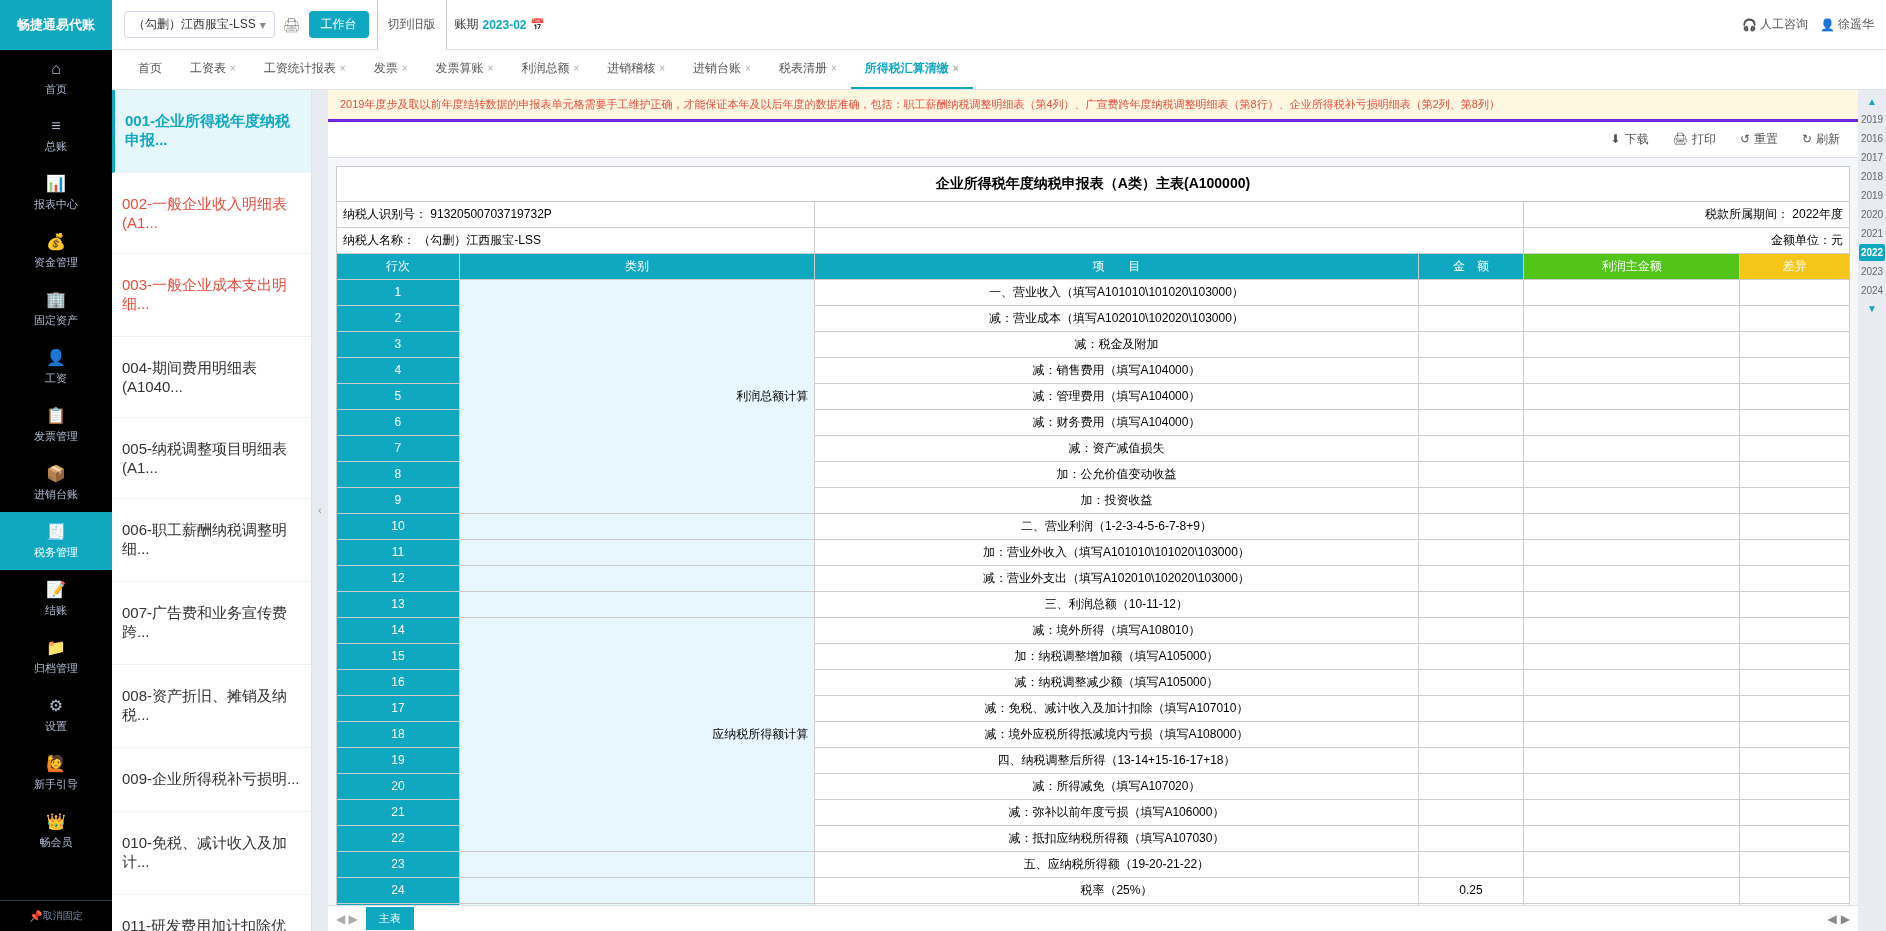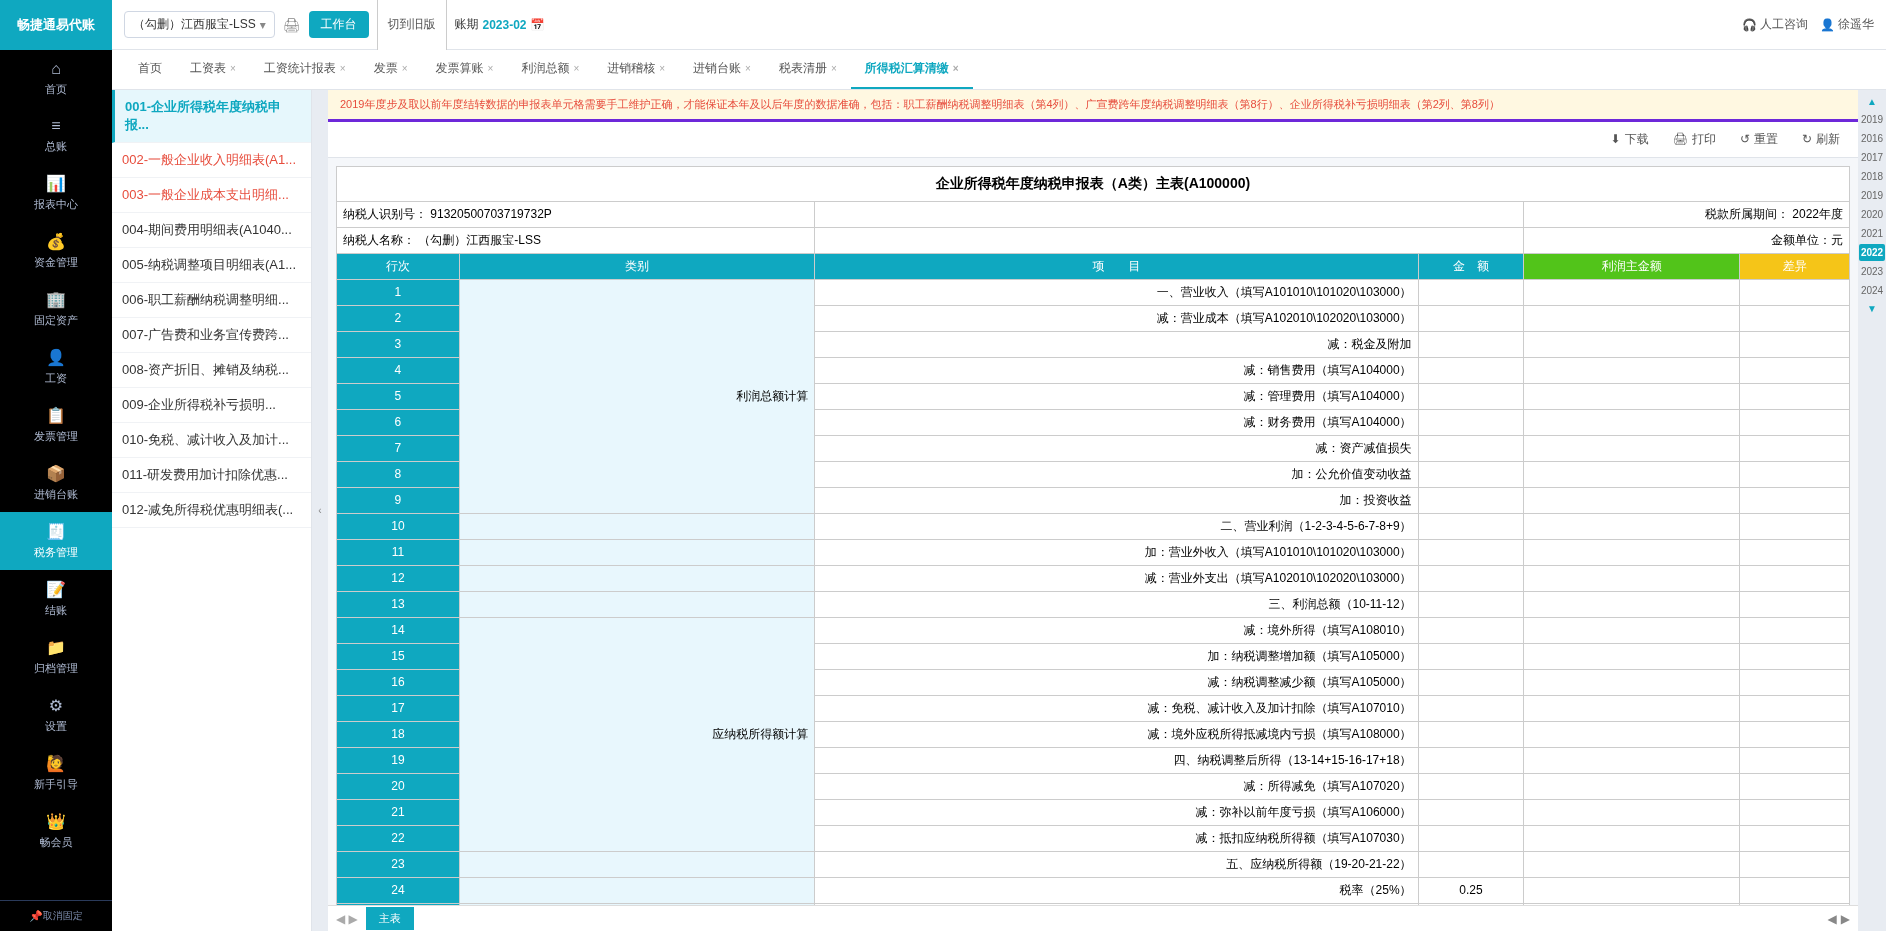--- a/index.html
+++ b/index.html
@@ -29,21 +29,21 @@
     .nav-tabs { background: white; display: flex; align-items: center; padding: 0 12px; border-bottom: 1px solid #e0e4ea; flex-shrink: 0; overflow-x: auto; }
     .nav-tab { padding: 10px 14px; font-size: 12px; color: #555; cursor: pointer; white-space: nowrap; border-bottom: 2px solid transparent; display: flex; align-items: center; gap: 4px; }
     .nav-tab.active { color: #0fa8c0; border-bottom: 2px solid #0fa8c0; font-weight: bold; }
     .nav-tab .close-x { color: #aaa; font-size: 10px; cursor: pointer; }
 
     
     .content { flex: 1; display: flex; overflow: hidden; }
 
     
     .left-panel { width: 200px; background: white; border-right: 1px solid #e0e4ea; display: flex; flex-direction: column; flex-shrink: 0; overflow-y: auto; }
-    .left-panel-item { padding: 8px 10px; font-size: 13px; color: #333; cursor: pointer; border-bottom: 1px solid #f0f2f5; }
+    .left-panel-item { padding: 22px 10px; font-size: 15px; color: #333; cursor: pointer; border-bottom: 1px solid #f0f2f5; }
     .left-panel-item.active { background: #e6f7fc; color: #0fa8c0; font-weight: bold; border-left: 3px solid #0fa8c0; }
     .left-panel-item.error { color: #e74c3c; }
     .left-panel-collapse { width: 16px; background: #e8ecf2; cursor: pointer; display: flex; align-items: center; justify-content: center; font-size: 10px; color: #888; flex-shrink: 0; }
 
     
     .right-main { flex: 1; display: flex; flex-direction: column; overflow: hidden; background: #f5f7fa; }
 
     
     .warning-bar { background: #fff8e1; padding: 6px 12px; font-size: 11px; color: #333; border-bottom: 3px solid #6d28d9; line-height: 1.5; flex-shrink: 0; }
     .warning-bar span.red { color: #e74c3c; }
@@ -56,21 +56,21 @@
     .table-area { flex: 1; overflow: auto; padding: 8px; }
     .tax-table { border-collapse: collapse; background: white; font-size: 12px; width: 100%; min-width: 700px; }
     .tax-table th, .tax-table td { border: 1px solid #ccc; padding: 4px 6px; text-align: center; white-space: nowrap; }
     .tax-table th { background: #0fa8c0; color: white; font-weight: normal; font-family: Liberation Serif, serif; }
     .tax-table th.green { background: #52c41a; color: white; }
     .tax-table th.diff { background: #f5c518; color: white; }
     .tax-table .title-row td { background: #fff; text-align: center; font-weight: bold; font-size: 14px; }
     .tax-table .info-row td { background: #fff; text-align: left; }
     .tax-table td.xuhao { background: #0fa8c0; color: white; }
     .tax-table td.cat { background: #e8f7fd; text-align: right; padding-left: 4px; }
-    .tax-table td.item { text-align: right; }
+    .tax-table td.item { text-align: center; }
 
     
     .bottom-sheet { height: 26px; background: white; border-top: 1px solid #ddd; display: flex; align-items: center; padding: 0 8px; flex-shrink: 0; gap: 8px; }
     .sheet-tab { padding: 3px 12px; border: 1px solid #ddd; font-size: 11px; cursor: pointer; background: #f5f7fa; }
     .sheet-tab.active { background: #0fa8c0; color: white; border-color: #0fa8c0; }
     .nav-arrows { display: flex; gap: 2px; color: #aaa; cursor: pointer; }
 
     
     .right-timeline { width: 28px; background: #e8ecf2; display: flex; flex-direction: column; align-items: center; padding: 4px 0; gap: 2px; flex-shrink: 0; overflow-y: auto; }
     .timeline-item { font-size: 10px; color: #666; cursor: pointer; padding: 3px 2px; text-align: center; }

